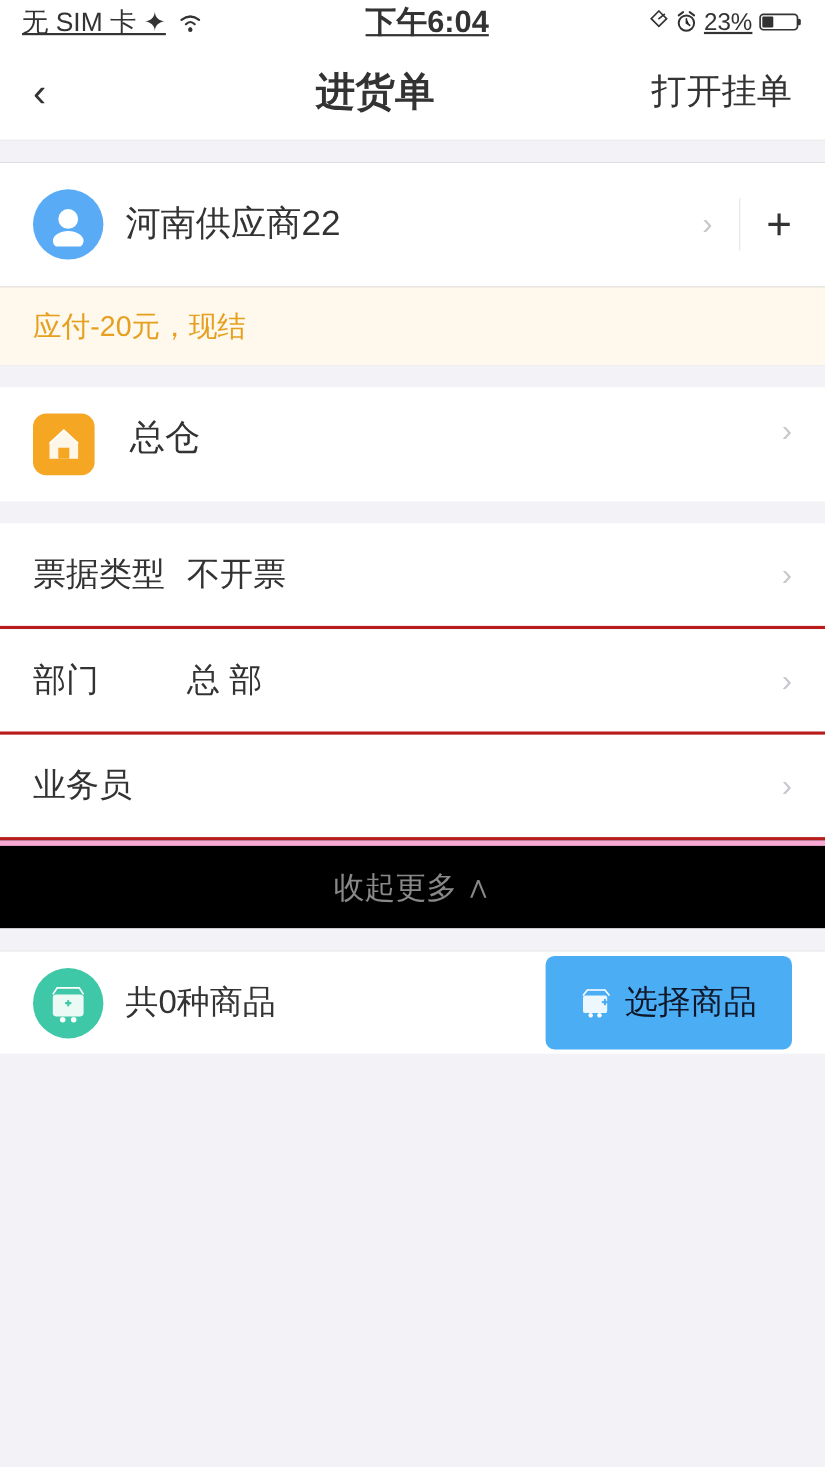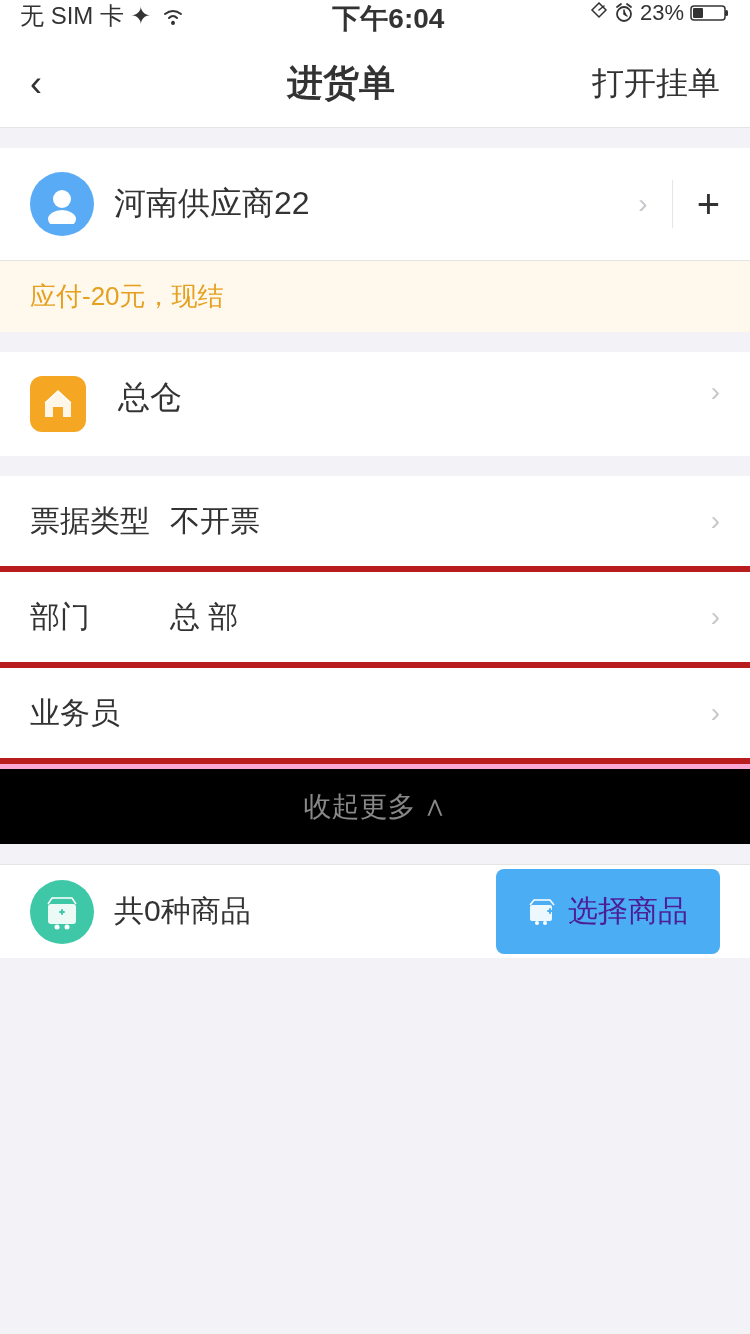--- a/index.html
+++ b/index.html
@@ -12,25 +12,26 @@
       font-size: 28px;
       color: #333;
     }
 
     
     .status-bar {
       width: 100%;
       height: 40px;
       background: #fff;
       display: flex;
-      align-items: flex-start;
+      align-items: center;
       justify-content: space-between;
       padding: 0 20px;
       font-size: 24px;
       color: #333;
+      text-decoration: underline;
     }
     .status-left { display: flex; align-items: center; gap: 8px; }
     .status-center { font-size: 28px; font-weight: 600; }
     .status-right { display: flex; align-items: center; gap: 6px; font-size: 22px; }
 
     
     .nav-bar {
       width: 100%;
       height: 88px;
       background: #fff;
@@ -149,21 +150,21 @@
     
     .form-section {
       background: #fff;
       margin-top: 0;
     }
     .form-row {
       display: flex;
       align-items: center;
       padding: 0 30px;
       height: 96px;
-      border-bottom: 6px solid #b91c1c;
+      border-bottom: 3px solid #b91c1c;
       background: #fff;
     }
     .form-row:last-child {
       border-bottom: none;
     }
     .form-label {
       font-size: 30px;
       color: #333;
       width: 140px;
       flex-shrink: 0;
@@ -215,21 +216,21 @@
       flex-shrink: 0;
     }
     .product-icon svg { width: 36px; height: 36px; }
     .product-count {
       flex: 1;
       font-size: 30px;
       color: #333;
     }
     .select-btn {
       background: #4baef5;
-      color: #4c1d95;
+      color: #0f172a;
       border: none;
       border-radius: 8px;
       padding: 22px 32px;
       font-size: 30px;
       display: flex;
       align-items: center;
       gap: 10px;
       cursor: pointer;
     }
     .select-btn svg { width: 30px; height: 30px; }

